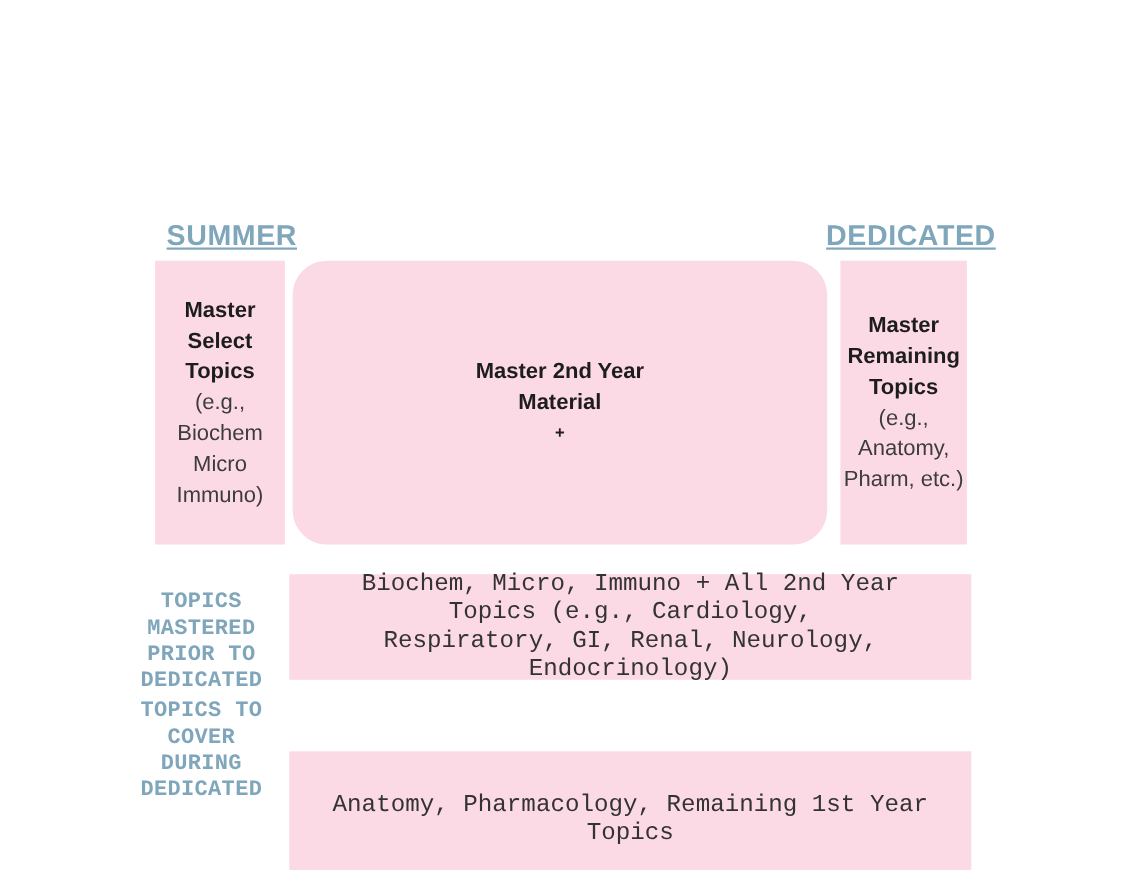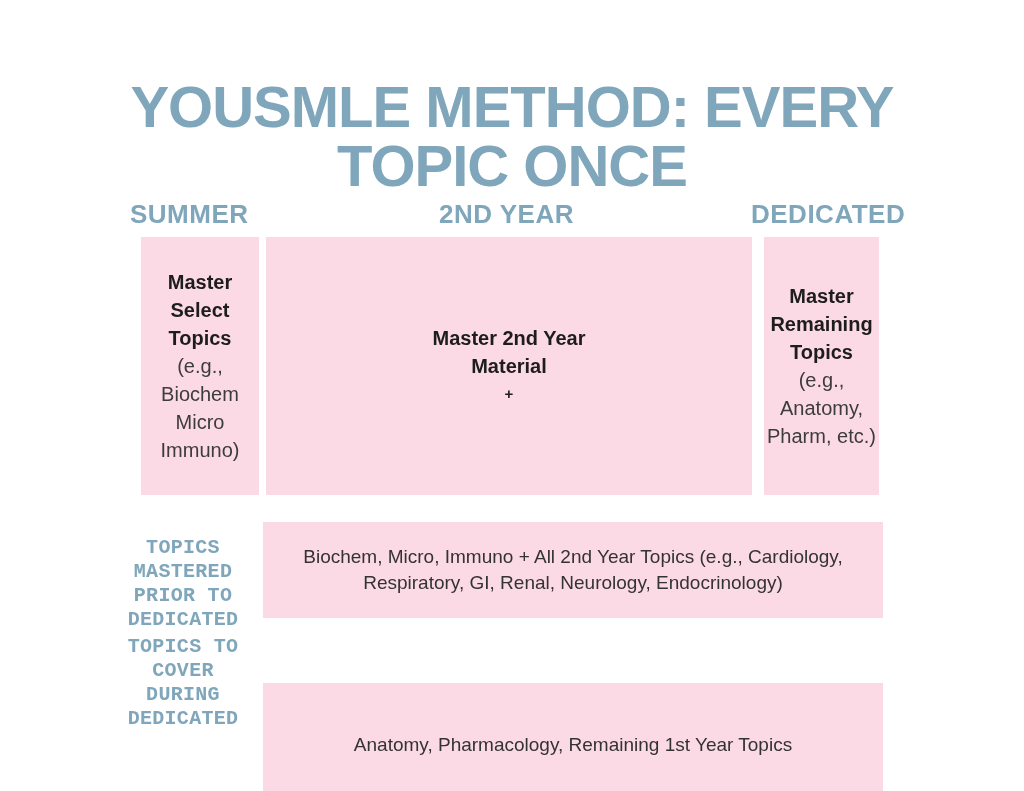--- a/index.html
+++ b/index.html
@@ -7,65 +7,62 @@
     position:relative; width:1024px; height:791px; background:#ffffff;
     font-family:"Liberation Sans", sans-serif; overflow:hidden;
   }
   .title {
     position:absolute; top:38px; left:0; width:100%;
     text-align:center; color:#7FA6BB; font-weight:bold;
     font-size:58px; line-height:59px; letter-spacing:-1px;
     white-space:pre-line;
   }
   .col-header {
-    position:absolute; top:199px; text-align:left; color:#7FA6BB;
-    font-weight:bold; font-size:26px; letter-spacing:0.5px; white-space:nowrap;
+    position:absolute; top:199px; text-align:right; color:#7FA6BB;
+    font-weight:bold; font-size:26px; letter-spacing:0.5px; white-space:nowrap;text-decoration:underline;
   }
   #hdr-summer    { left:130px; width:140px; }
   #hdr-2ndyear   { left:439px; width:140px; }
   #hdr-dedicated { left:751px; width:141px; }
 
   .pink {
     position:absolute; background:#FCDAE5;
     display:flex; flex-direction:column; justify-content:center; align-items:center;
     text-align:center;
   }
   #box-a { left:141px; top:237px; width:118px; height:258px; }
-  #box-b { left:266px; top:237px; width:486px; height:258px; }
+  #box-b { left:266px; top:237px; width:486px; height:258px;border-radius:31px; }
   #box-c { left:764px; top:237px; width:115px; height:258px; }
 
   .b-bold { font-weight:bold; color:#1D1D1D; font-size:20px; line-height:28px; white-space:pre-line; }
   .b-norm { font-weight:normal; color:#3C3C3C; font-size:20px; line-height:28px; white-space:pre-line; }
   .b-plus { font-weight:bold; color:#1D1D1D; font-size:15px; line-height:28px; }
 
   .row-label {
     position:absolute; left:100px; width:166px; text-align:center;
     color:#7FA6BB; font-weight:bold; font-size:20px; line-height:24px;
     letter-spacing:0.3px; white-space:pre-line;font-family:Liberation Mono, monospace;
   }
   #label-1 { top:536px; }
   #label-2 { top:635px; }
 
   #wide-1 { left:263px; top:522px; width:620px; height:96px; }
   #wide-2 { left:263px; top:683px; width:620px; height:124px; }
   .wide-text {
-    font-size:19px; line-height:26px; color:#333333;
-    text-align:center; white-space:pre-line; padding:0 20px;
+    font-size:22px; line-height:26px; color:#333333;
+    text-align:center; white-space:pre-line; padding:0 20px;font-family:Liberation Mono, monospace;
   }
 </style>
 </head>
 <body>
 
 <div class="canvas">
 
-  <h1 class="title">YOUSMLE METHOD: EVERY
-TOPIC ONCE</h1>
 
   <div class="col-header" id="hdr-summer">SUMMER</div>
-  <div class="col-header" id="hdr-2ndyear">2ND YEAR</div>
   <div class="col-header" id="hdr-dedicated">DEDICATED</div>
 
   <div class="pink" id="box-a">
     <div class="b-bold">Master
 Select
 Topics</div>
     <div class="b-norm">(e.g.,
 Biochem
 Micro
 Immuno)</div>

